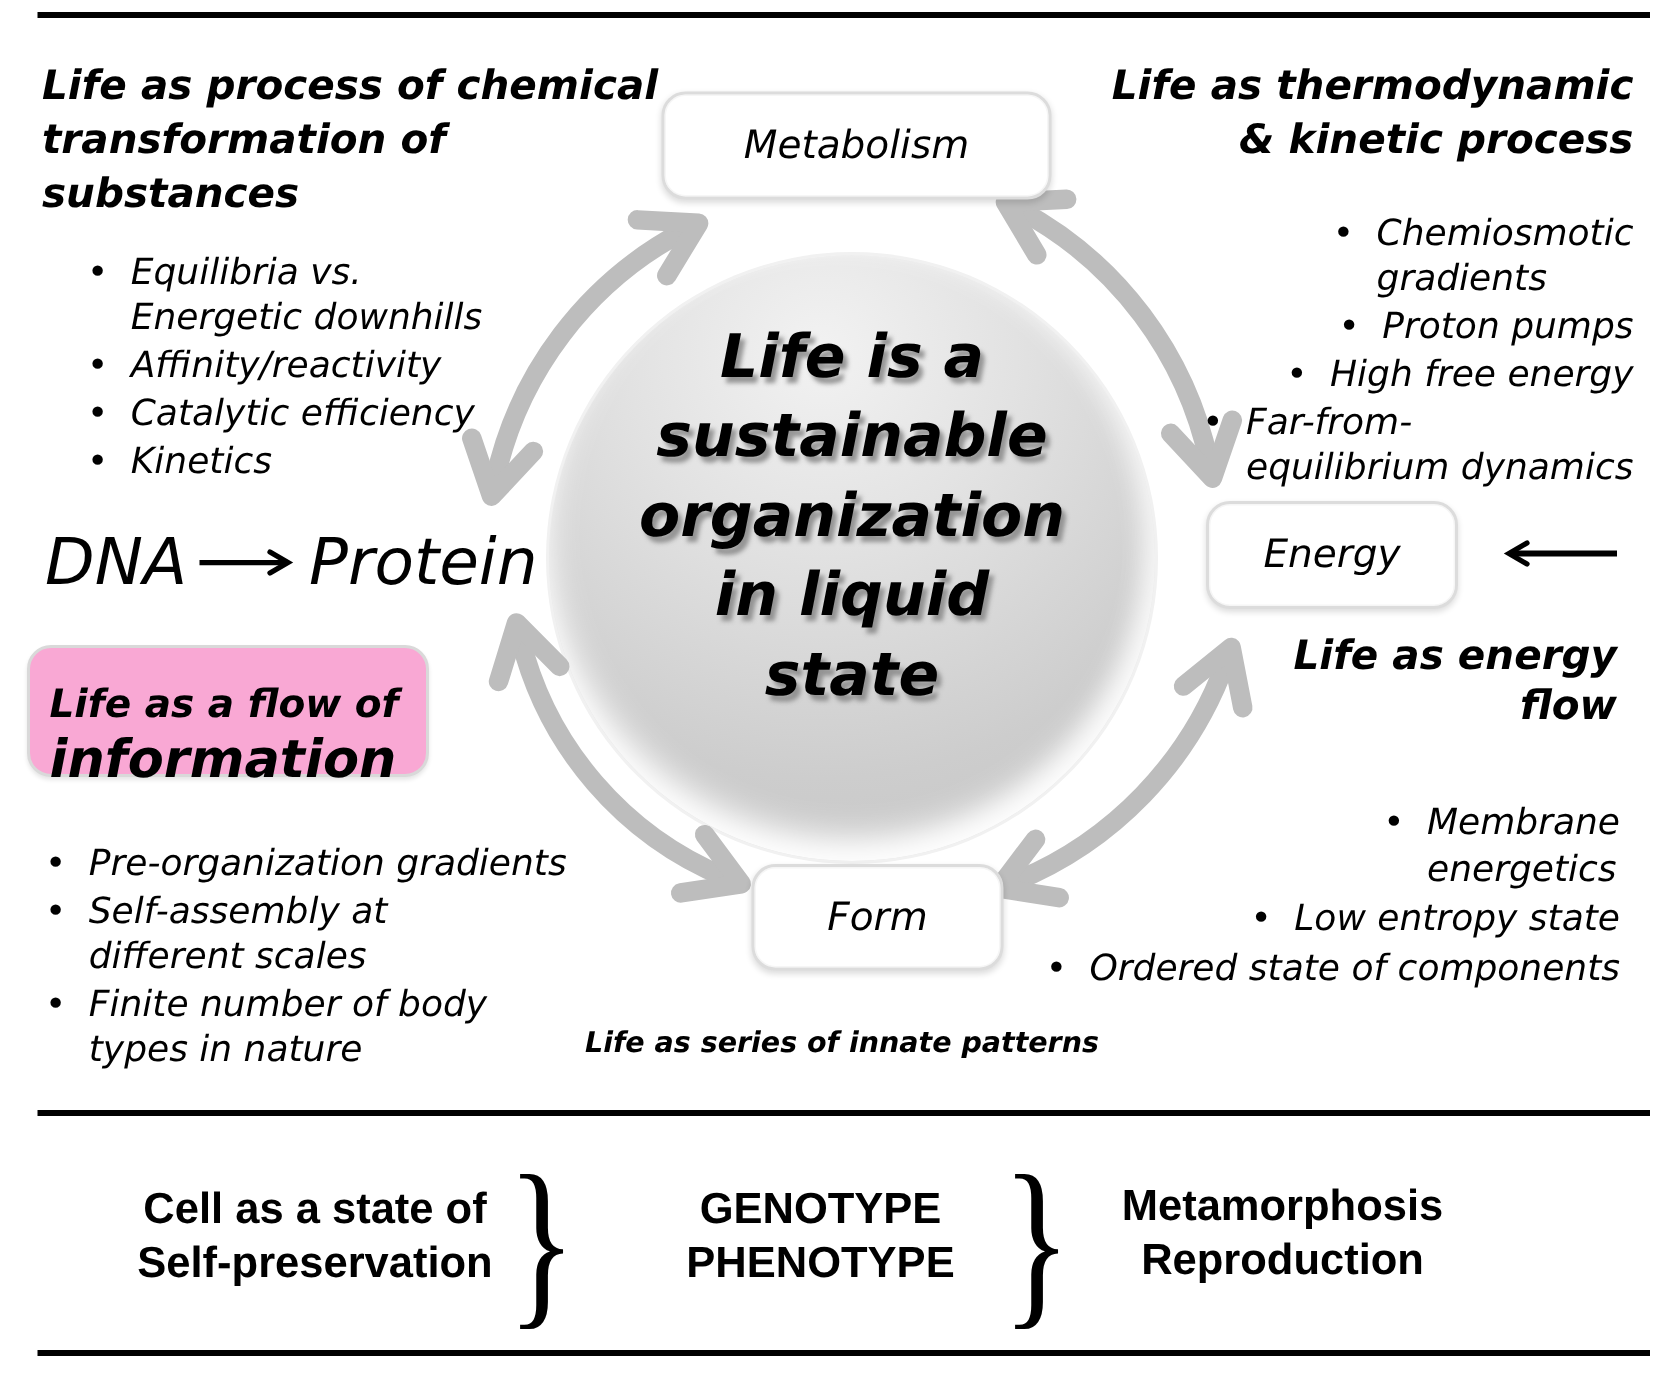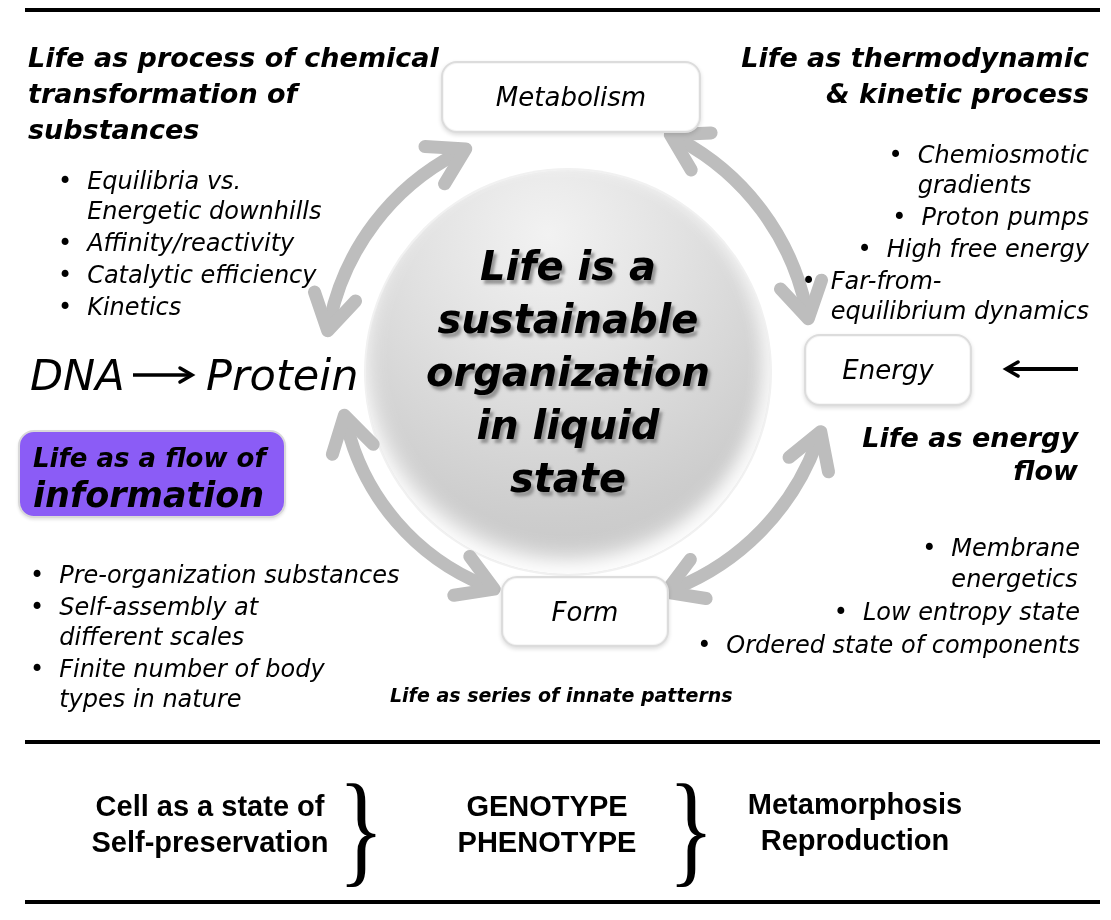--- a/index.html
+++ b/index.html
@@ -10,36 +10,36 @@
   #rule-mid{top:740px}
   #rule-bot{top:900px}
 
   .arrows{position:absolute;left:0;top:0;pointer-events:none;}
 
   .circle{position:absolute;left:366px;top:170px;width:404px;height:404px;border-radius:50%;
     background:radial-gradient(circle at 45% 16%, #f2f2f2 0%, #e2e2e2 32%, #cdcdcd 70%, #c3c3c3 100%);
     box-shadow:inset 0 -16px 22px rgba(255,255,255,.95), inset -8px -4px 16px rgba(255,255,255,.55), 0 0 0 2px #f1f1f1;}
   .circle-text{position:absolute;left:0;right:0;top:42px;text-align:center;
     font-size:40px;font-weight:bold;font-style:italic;line-height:53px;white-space:pre-line;
-    text-shadow:3px 4px 3px rgba(135,135,135,.85);margin-top:28px;}
+    text-shadow:3px 4px 3px rgba(135,135,135,.85);}
 
   .node{position:absolute;background:#fff;border:2px solid #dcdcdc;border-radius:16px;
     box-shadow:0 2px 4px rgba(0,0,0,.14), inset 0 0 0 1px #f6f6f6;
     display:flex;align-items:center;justify-content:center;font-style:italic;font-size:26px;}
   #metabolism{left:441px;top:61px;width:256px;height:68px}
   #energy{left:804px;top:334px;width:164px;height:68px}
   #form{left:501px;top:576px;width:164px;height:67px}
 
   .bigtext{position:absolute;font-size:43px;font-style:italic;}
   #dna{left:30px;top:350px}
   #protein{left:206px;top:350px}
 
-  #infobox{position:absolute;left:18px;top:430px;width:268px;height:88px;background:#8b5cf6;
+  #infobox{position:absolute;left:18px;top:430px;width:268px;height:88px;background:#f9a8d4;
     border:2px solid #d9d9d9;border-radius:16px;box-shadow:0 2px 3px rgba(0,0,0,.10);
-    box-sizing:border-box;padding:10px 0 0 13px;}
+    box-sizing:border-box;padding:22px 0 0 13px;}
   .info1{font-size:26px;font-weight:bold;font-style:italic;line-height:32px}
   .info2{font-size:35px;font-weight:bold;font-style:italic;line-height:42px}
 
   .ptitle{position:absolute;font-weight:bold;font-style:italic;white-space:pre-line;}
   #tl-title{left:28px;top:40px;font-size:27px;line-height:36px}
   #tr-title{right:22px;top:40px;font-size:27px;line-height:36px;text-align:right}
   #rb-title{right:33px;top:421px;font-size:27px;line-height:33px;text-align:right}
   #bottom-title{left:390px;top:684px;width:620px;text-align:left;font-size:19px}
 
   ul.blist{position:absolute;list-style:none;margin:0;padding:0;font-style:italic;}
@@ -150,21 +150,21 @@
     <li>
         <span class="dot">•</span>
         <span class="btext">Far-from-
 equilibrium dynamics</span>
       </li>
   </ul>
 
   <ul class="blist" id="lb-bullets">
     <li>
         <span class="dot">•</span>
-        <span class="btext">Pre-organization substances</span>
+        <span class="btext">Pre-organization gradients</span>
       </li>
     <li>
         <span class="dot">•</span>
         <span class="btext">Self-assembly at
 different scales</span>
       </li>
     <li>
         <span class="dot">•</span>
         <span class="btext">Finite number of body
 types in nature</span>

